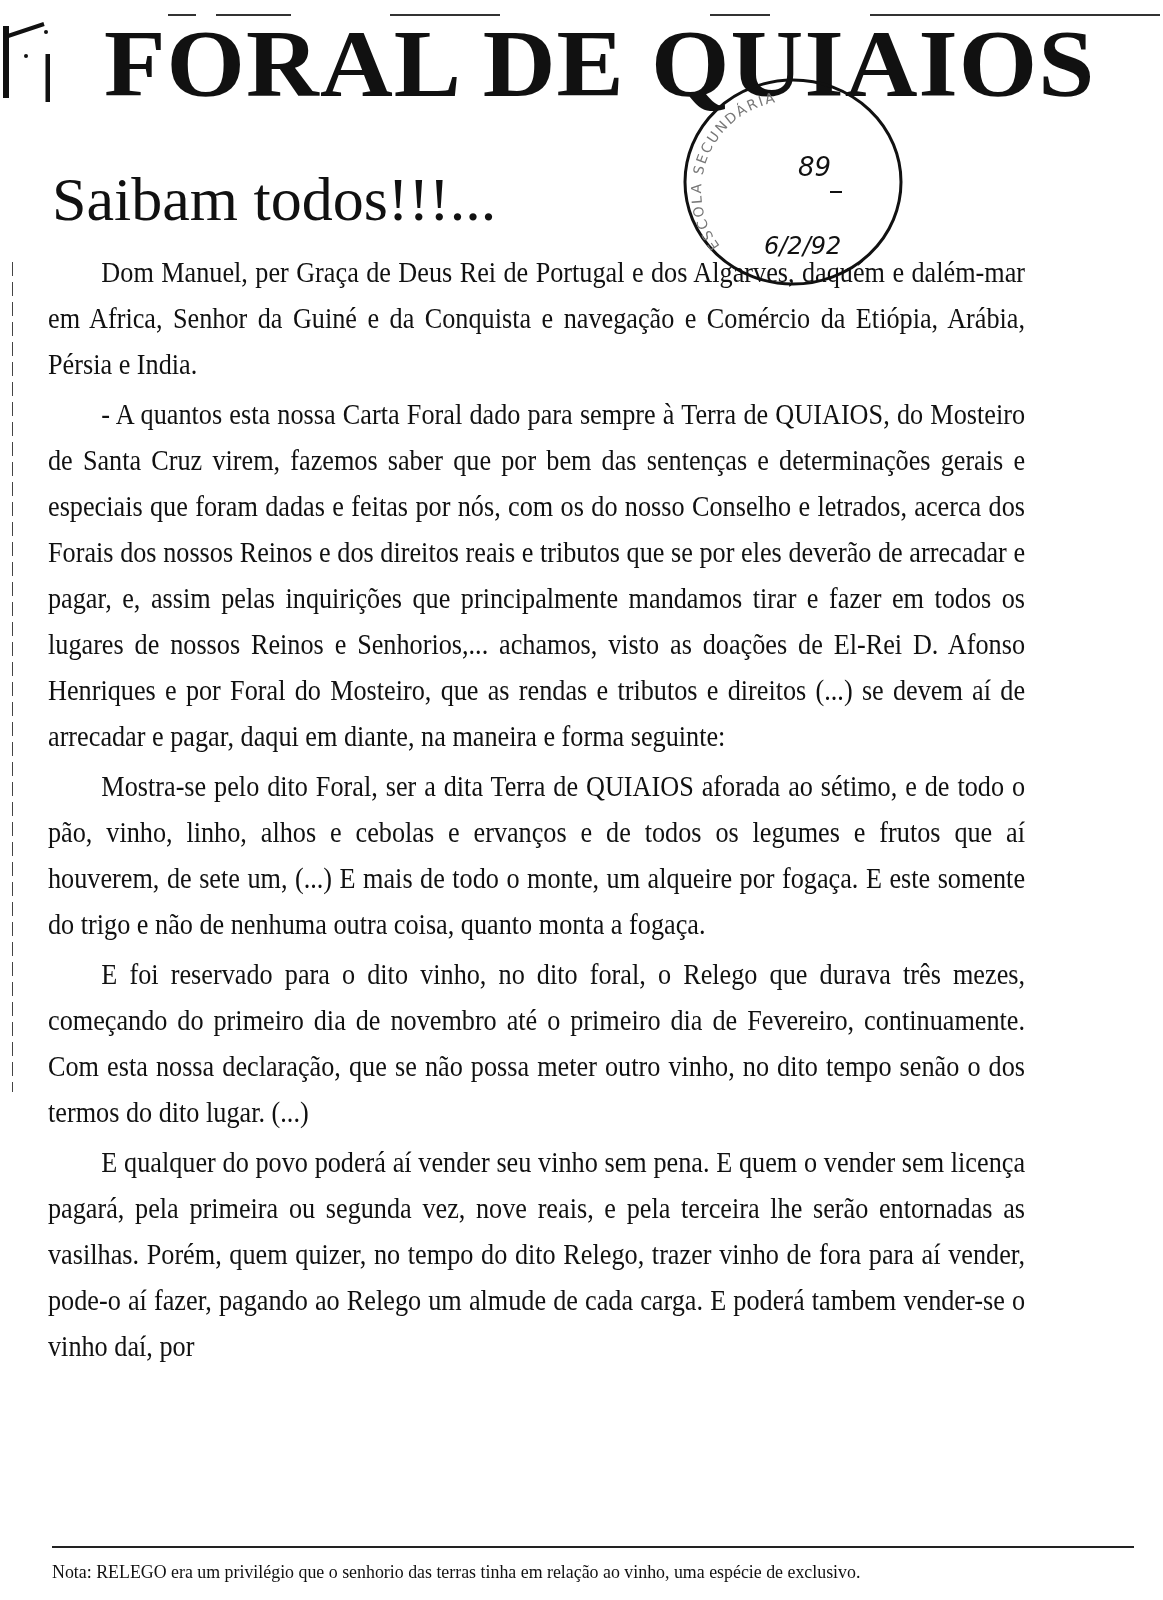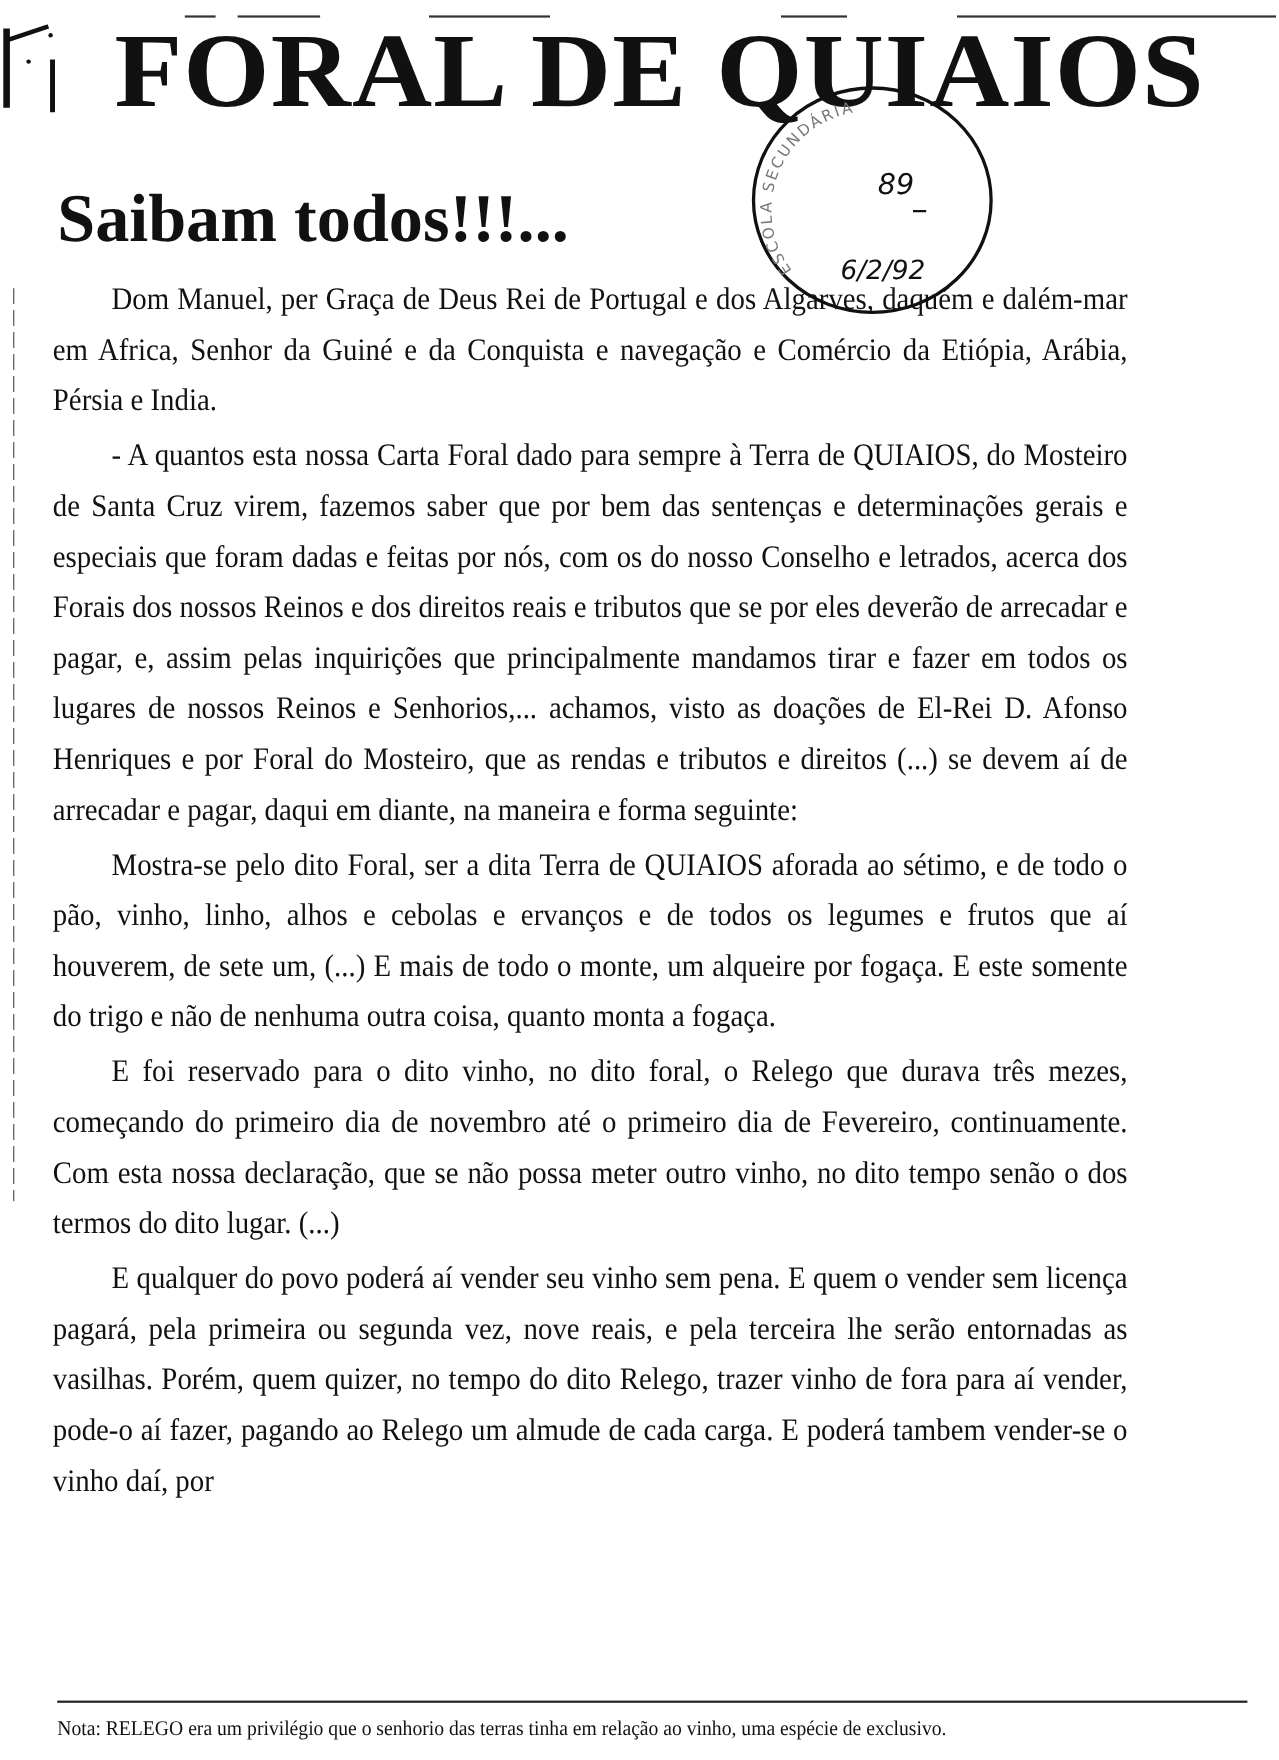--- a/index.html
+++ b/index.html
@@ -14,21 +14,21 @@
       position: absolute; left: 12px; top: 262px; width: 1px; height: 830px;
       background: repeating-linear-gradient(#444 0 14px, transparent 14px 20px);
     }
     .title {
       position: absolute; left: 104px; top: 16px; margin: 0;
       font-size: 96px; font-weight: bold; letter-spacing: 1px; line-height: 1;
       transform: scaleX(1.05); transform-origin: left;
     }
     .subtitle {
       position: absolute; left: 52px; top: 168px; margin: 0;
-      font-size: 62px; font-weight: bold; line-height: 1;
+      font-size: 62px; font-weight: normal; line-height: 1;
     }
     .stamp {
       position: absolute; left: 680px; top: 76px; width: 226px; height: 212px;
     }
     .body-text {
       position: absolute; left: 48px; top: 250px; width: 1062px;
       font-size: 28.5px; line-height: 46px;
       transform: scaleX(0.92); transform-origin: left top;
     }
     .body-text p { margin: 0 0 4px 0; text-align: justify; text-align-last: left; }

